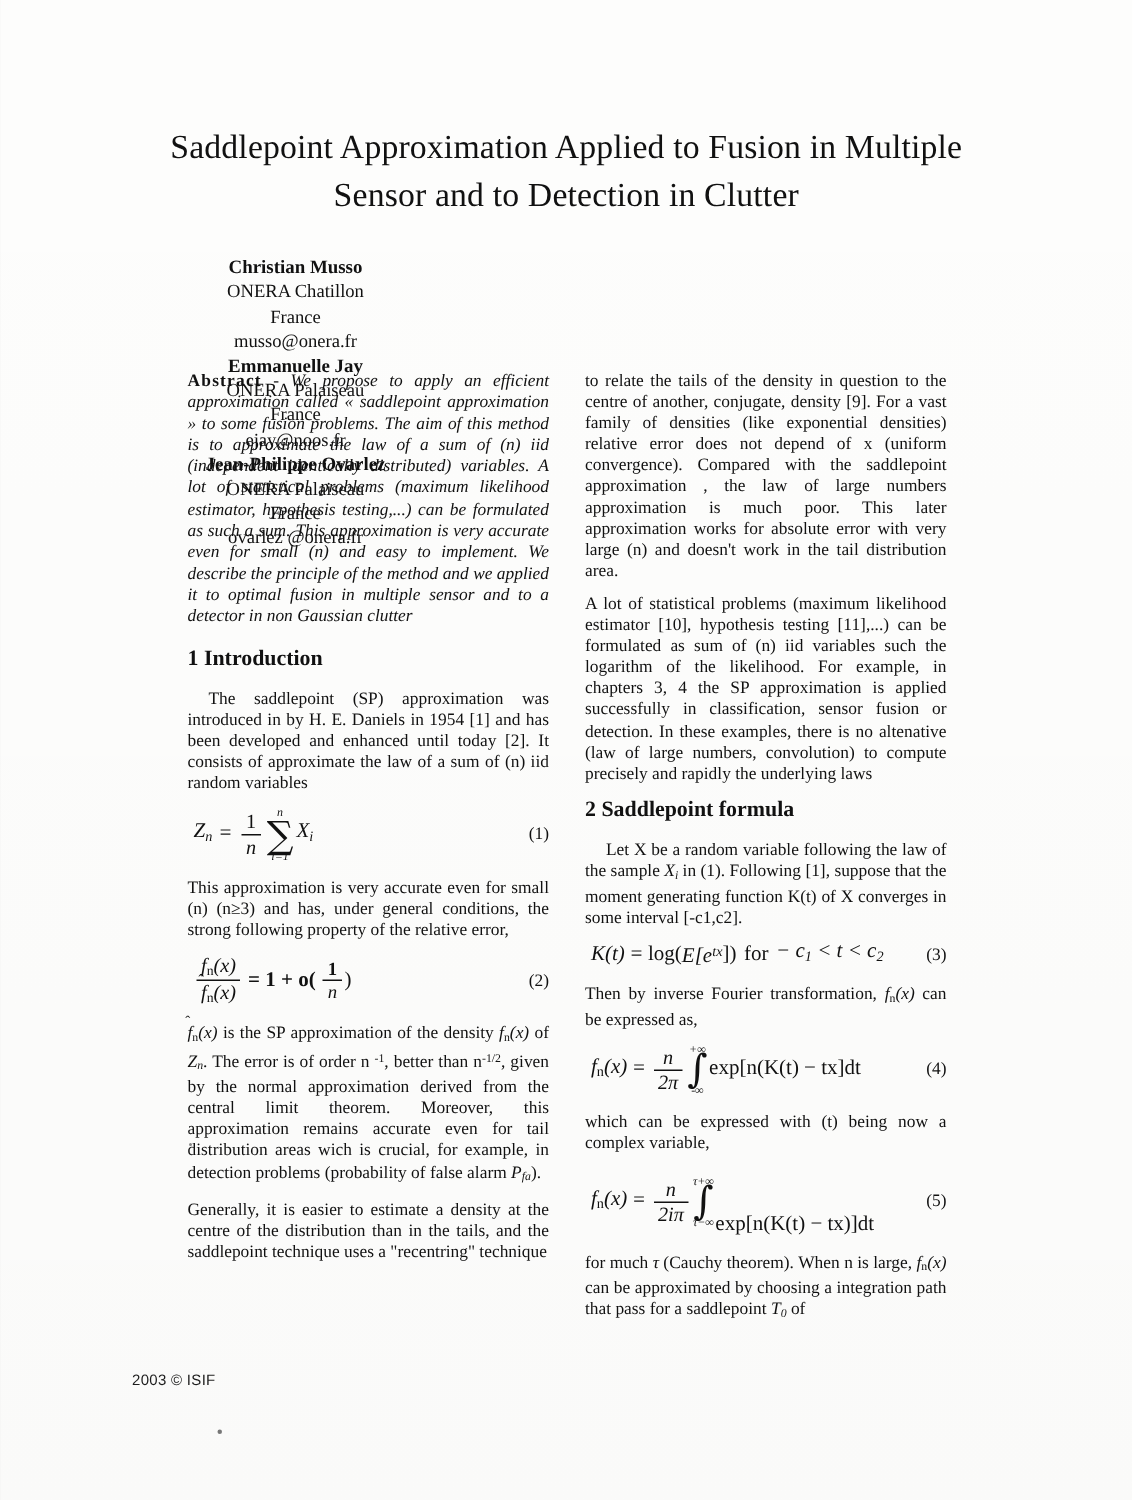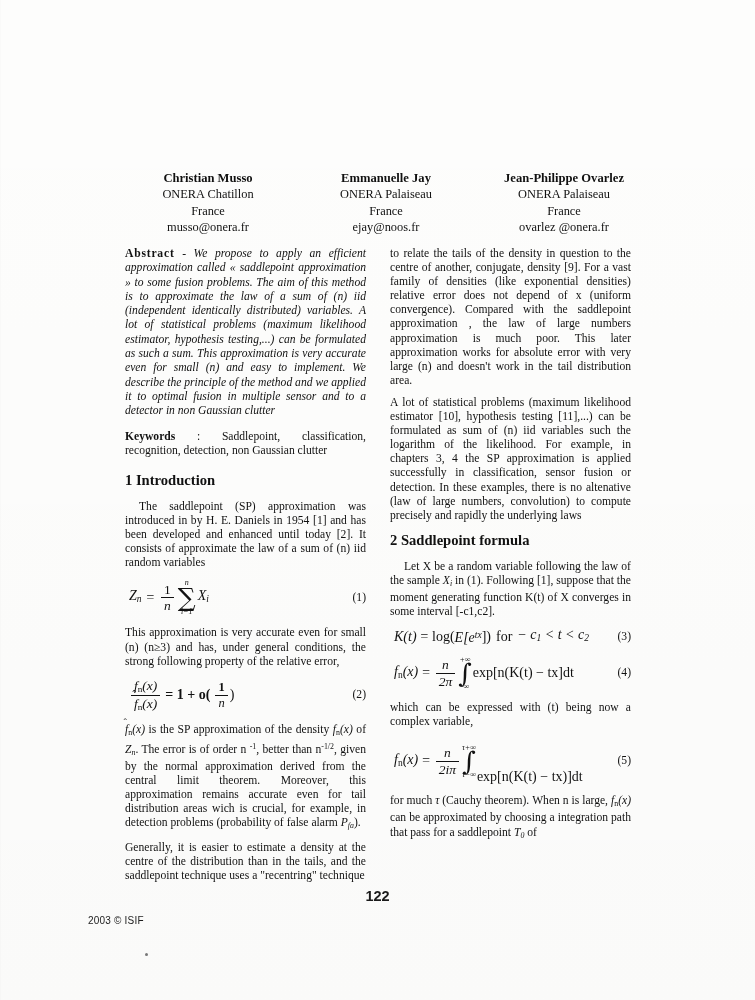--- a/index.html
+++ b/index.html
@@ -36,21 +36,22 @@
     line-height: 32px;
     letter-spacing: 0.1px;
   }
 
   .authors {
     position: absolute;
     left: 108px;
     top: 170px;
     width: 545px;
     display: flex;
-    justify-content: flex-end;
+    justify-content: flex-start;
+    flex-direction: column;
   }
   .author-col {
     width: 178px;
     text-align: center;
     font-size: 12.4px;
     line-height: 16.4px;
   }
   .author-name {
     font-weight: bold;
     font-size: 12.6px;
@@ -205,20 +206,21 @@
     background: #888;
     border-radius: 50%;
   }
 </style>
 </head>
 <body>
 
 <div class="page">
   <div class="scan-tint"></div>
 
+  <div class="title">Saddlepoint Approximation Applied to Fusion in Multiple Sensor and to Detection in Clutter</div>
 
   <div class="authors">
     <div class="author-col">
       <div class="author-name">Christian Musso</div>
       <div>ONERA Chatillon</div>
       <div>France</div>
       <div>musso@onera.fr</div>
     </div>
     <div class="author-col">
       <div class="author-name">Emmanuelle Jay</div>
@@ -231,21 +233,20 @@
       <div>ONERA Palaiseau</div>
       <div>France</div>
       <div>ovarlez @onera.fr</div>
     </div>
   </div>
 
   <div class="col col-left">
 
     <p class="abstract"><b>Abstract</b><span> - </span><span>We propose to apply an efficient approximation called « saddlepoint approximation » to some fusion problems. The aim of this method is to approximate the law of a sum of (n) iid (independent identically distributed) variables. A lot of statistical problems (maximum likelihood estimator, hypothesis testing,...) can be formulated as such a sum. This approximation is very accurate even for small (n) and easy to implement. We describe the principle of the method and we applied it to optimal fusion in multiple sensor and to a detector in non Gaussian clutter</span></p>
 
-    <p class="keywords"><b>Keywords</b><span> : Saddlepoint, classification, recognition, detection, non Gaussian clutter</span></p>
 
     <h2 class="section">1 Introduction</h2>
 
     <p class="indent">The saddlepoint (SP) approximation was introduced in by H. E. Daniels in 1954 [1] and has been developed and enhanced until today [2]. It consists of approximate the law of a sum of (n) iid random variables</p>
 
     <div class="eq eqright">
       <div class="eq-body">
         <span><span>Z</span><sub>n</sub></span>
         <span style="padding:0 4px;">=</span>
         <span class="frac">
@@ -304,20 +305,21 @@
         <span style="padding:0 3px;">=</span>
         <span class="up">log(</span>
         <span><span>E[e</span><sup>tx</sup></span>
         <span class="up">])</span>
         <span class="up" style="padding:0 5px;">for</span>
         <span><span>− c</span><sub>1</sub><span> &lt; t &lt; </span><span>c</span><sub>2</sub></span>
       </div>
       <div class="eq-num">(3)</div>
     </div>
 
+    <p class="noindent"><span>Then by inverse Fourier transformation, </span><span class="inline-math"><span>f</span><sub class="up">n</sub><span>(x)</span></span><span> can be expressed as,</span></p>
 
     <div class="eq eqright">
       <div class="eq-body">
         <span><span>f</span><sub class="up">n</sub><span>(x)</span></span>
         <span style="padding:0 3px;">=</span>
         <span class="frac">
           <span class="num">n</span>
           <span class="bar"></span>
           <span class="den">2π</span>
         </span>
@@ -348,17 +350,16 @@
           <span class="lim">τ−∞</span>
         </span>
         <span class="up" style="font-style:normal;margin-top:32px;">exp[n(K(t) − tx)]dt</span>
       </div>
       <div class="eq-num">(5)</div>
     </div>
 
     <p class="noindent"><span>for much </span><span class="inline-math">τ</span><span> (Cauchy theorem). When n is large, </span><span class="inline-math"><span>f</span><sub class="up">n</sub><span>(x)</span></span><span>  can be approximated by choosing a integration path that pass for a saddlepoint </span><span class="inline-math"><span>T</span><sub>0</sub></span><span> of</span></p>
   </div>
 
-  <div class="footer-page">122</div>
   <div class="footer-copy">2003 © ISIF</div>
   <div class="stray-dot"></div>
   <div class="stray-dot2"></div>
 </div>
 
 </body></html>

